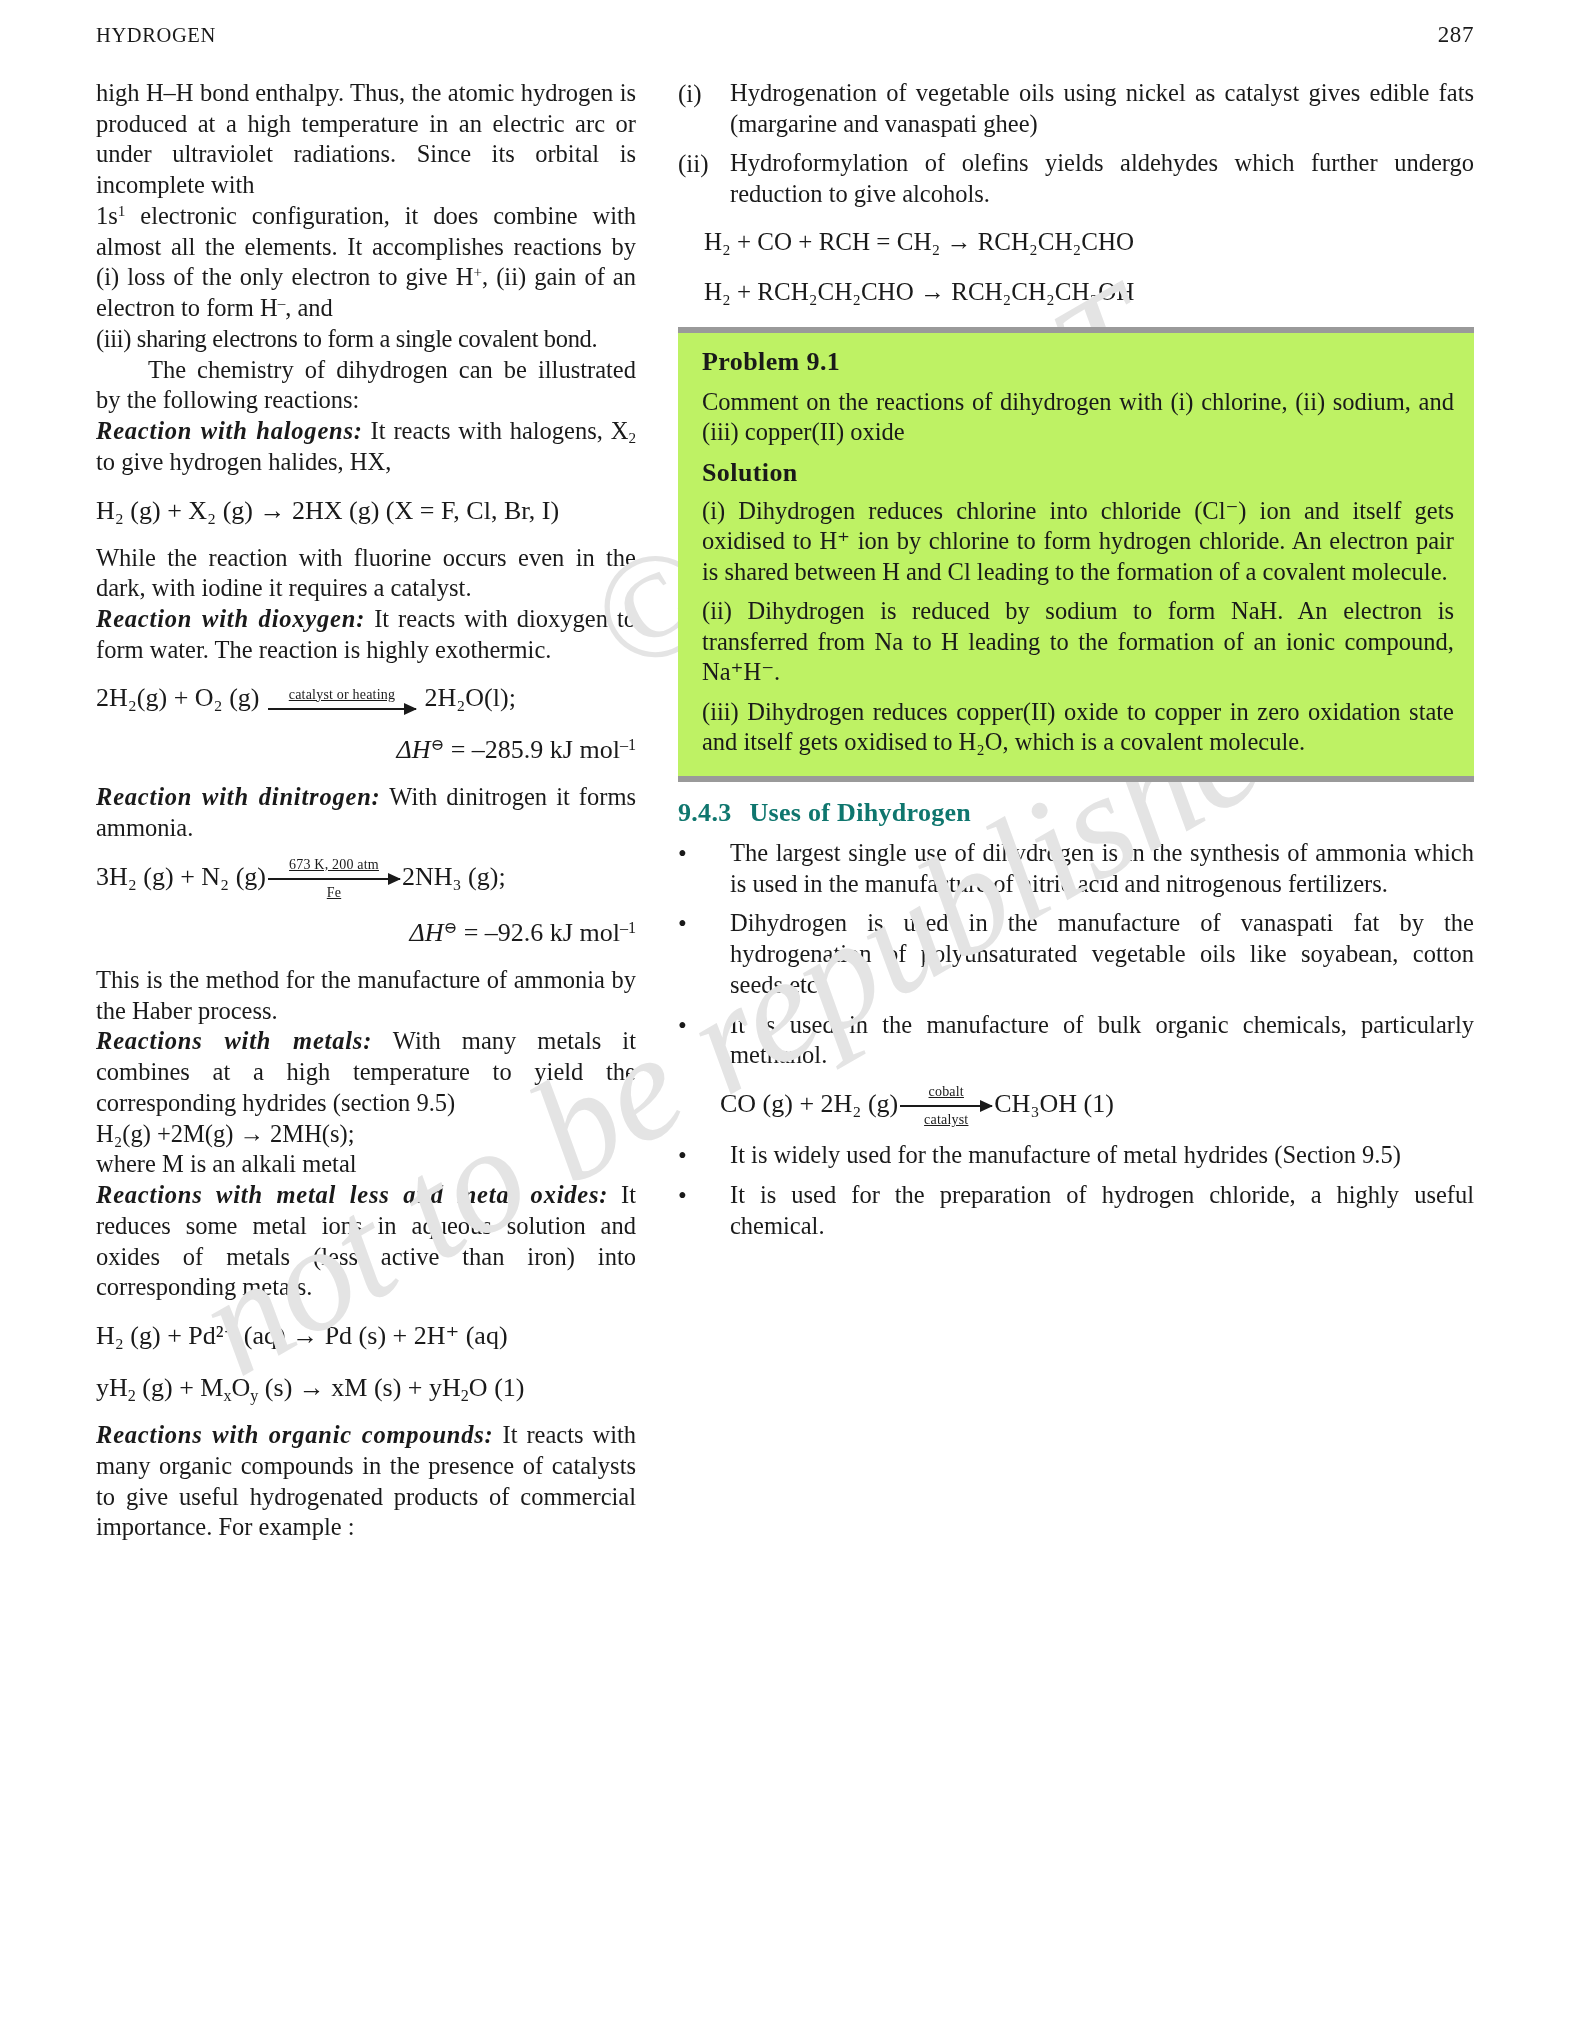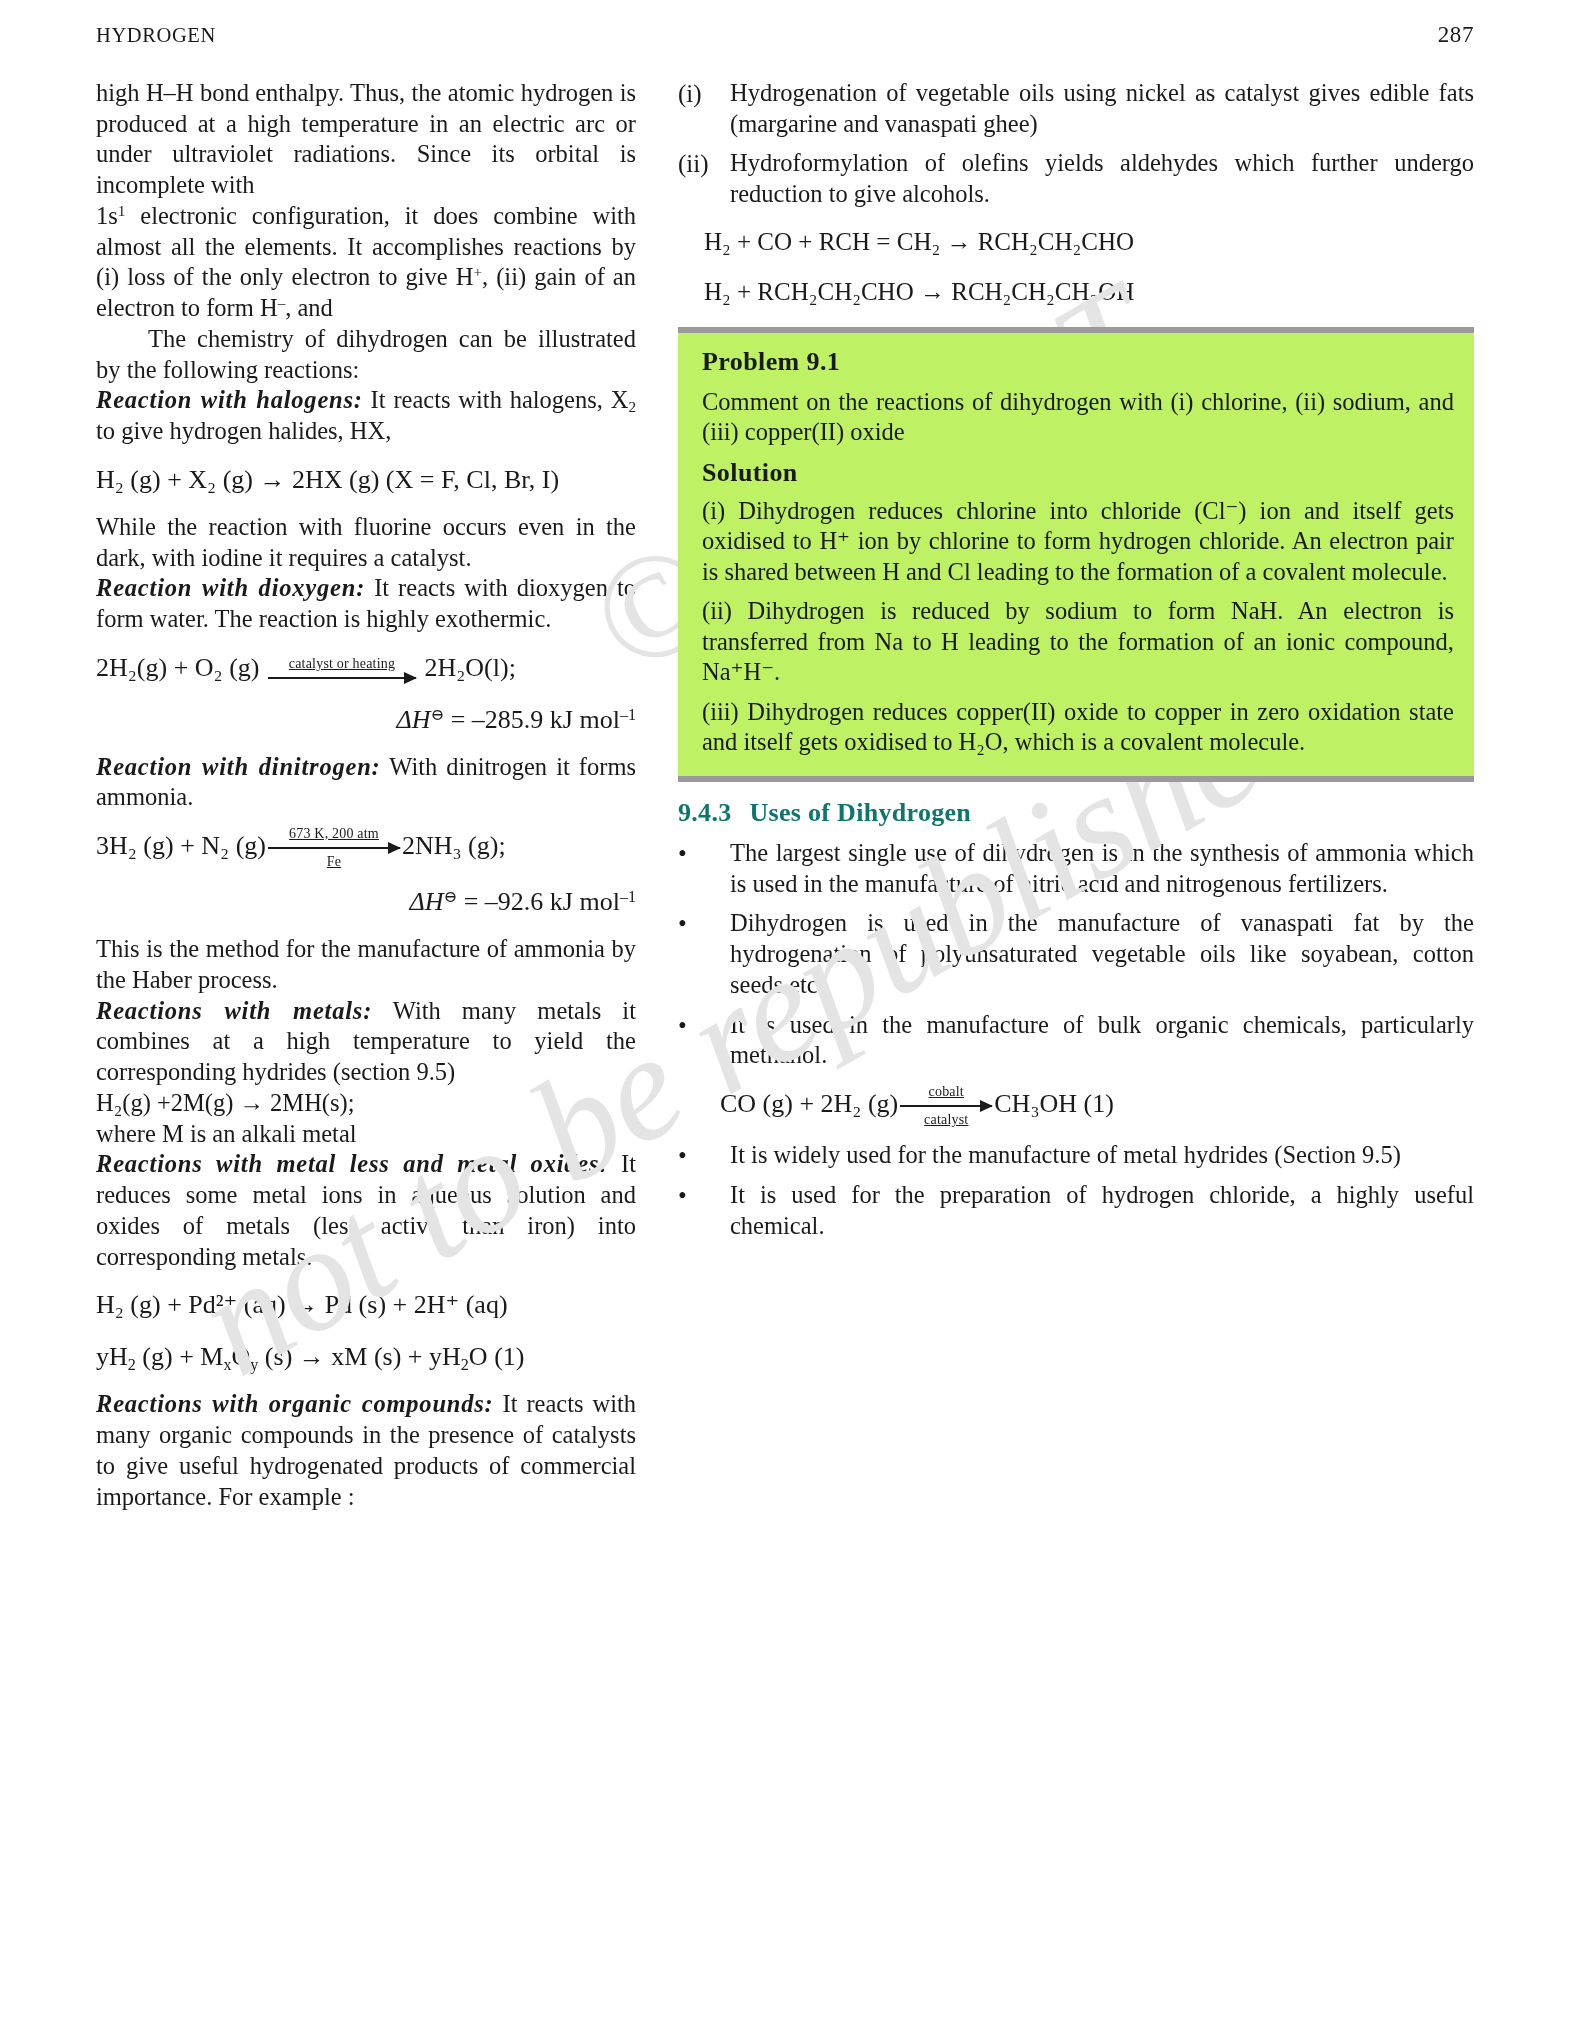--- a/index.html
+++ b/index.html
@@ -192,20 +192,21 @@
 
   <div class="cols">
 
     <div class="col">
 
       <p class="body">
         <span>high H–H bond enthalpy. Thus, the atomic hydrogen is produced at a high temperature in an electric arc or under ultraviolet radiations. Since its orbital is incomplete with</span>
         <br>
         <span>1s</span><sup>1</sup><span> electronic configuration, it does combine with almost all the elements. It accomplishes reactions by (i) loss of the only electron to give H</span><sup>+</sup><span>, (ii) gain of an electron to form H</span><sup>–</sup><span>, and</span>
       </p>
+      <p class="body tight">(iii) sharing electrons to form a single covalent bond.</p>
 
       <p class="body indent">The chemistry of dihydrogen can be illustrated by the following reactions:</p>
 
       <p class="body">
         <span class="bihead">Reaction with halogens:</span><span> It reacts with halogens, X</span><sub>2</sub><span> to give hydrogen halides, HX,</span>
       </p>
 
       <p class="eq">H₂ (g) + X₂ (g) → 2HX (g)   (X = F, Cl, Br, I)</p>
 
       <p class="body">While the reaction with fluorine occurs even in the dark, with iodine it requires a catalyst.</p>

